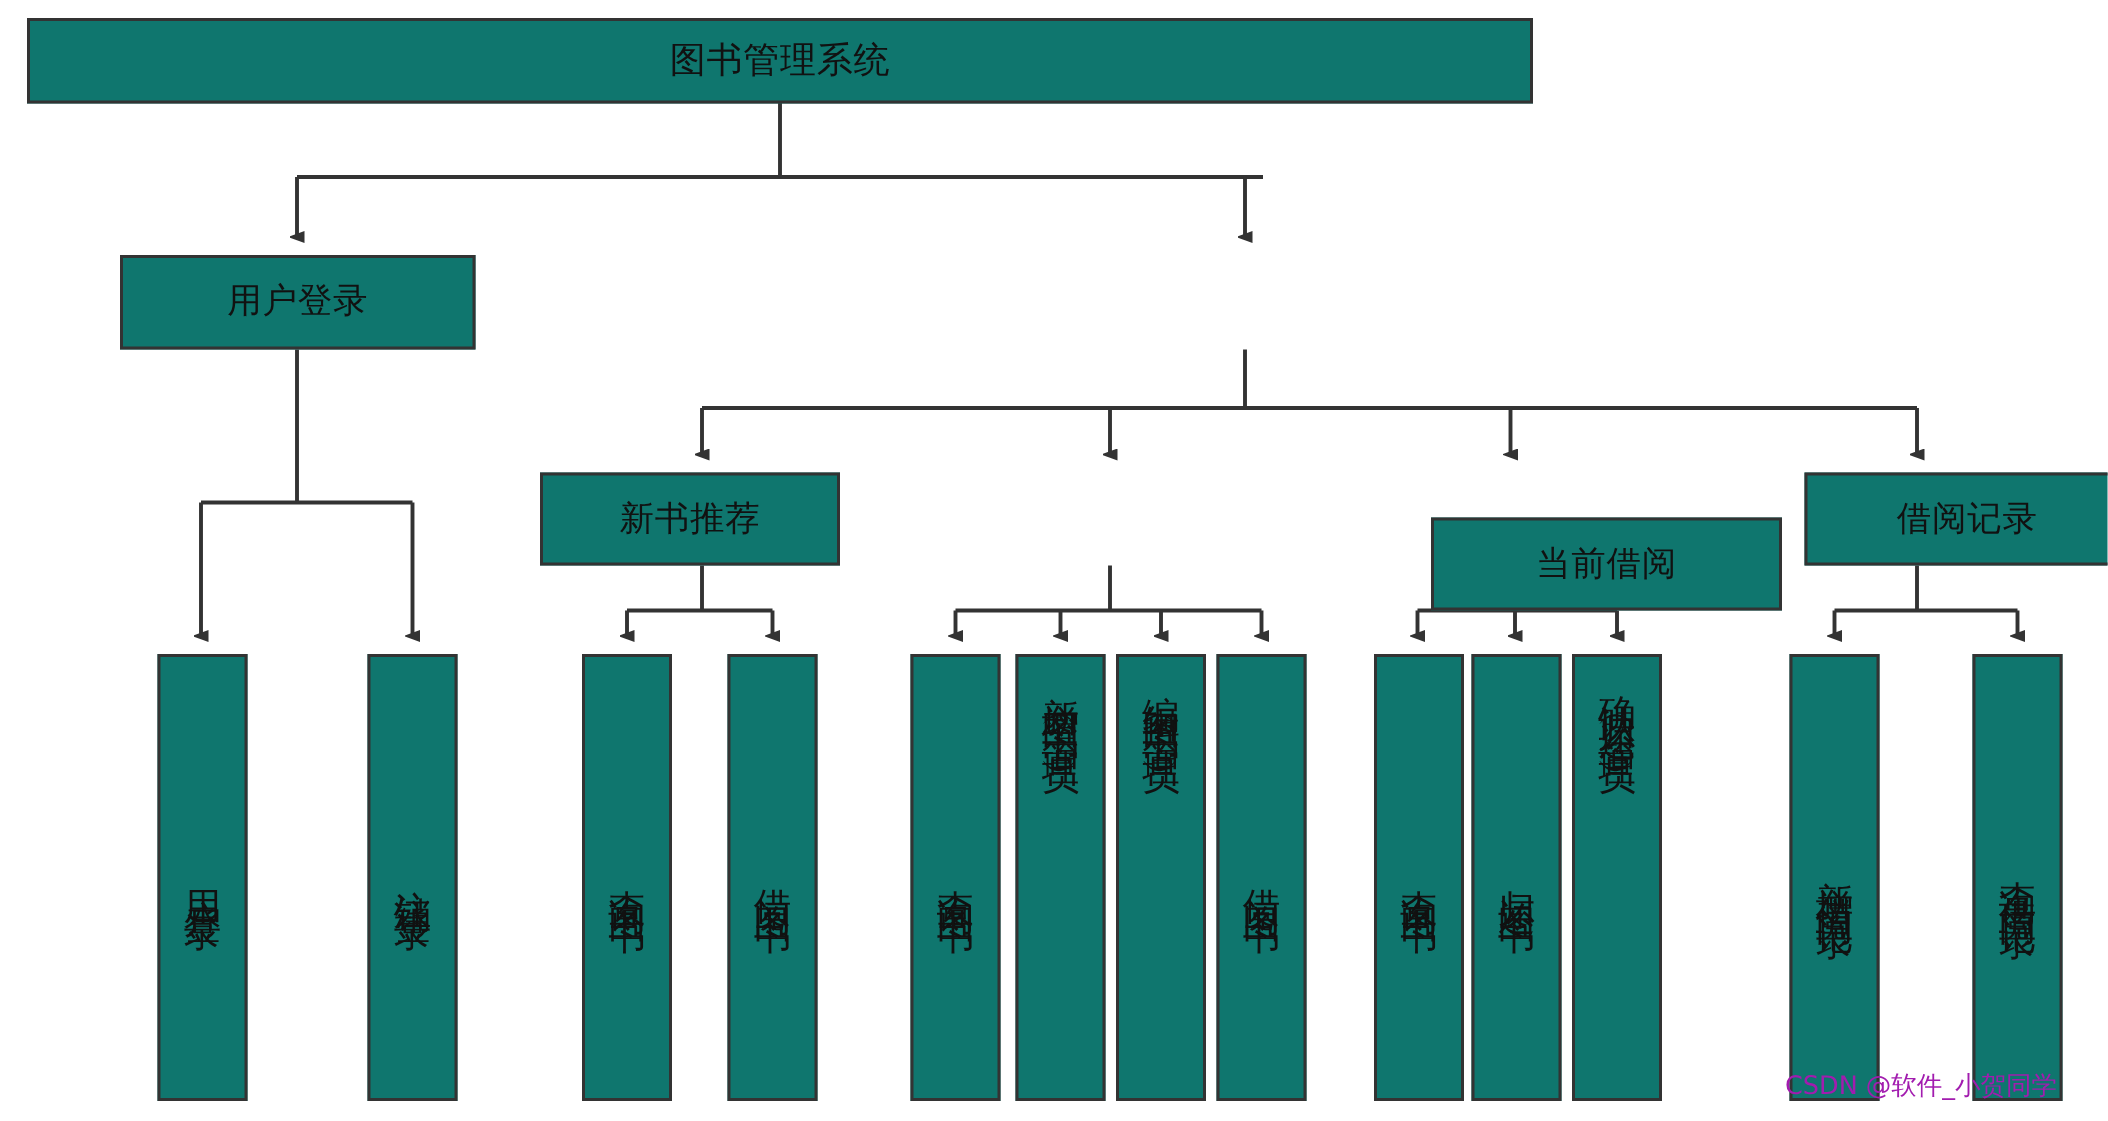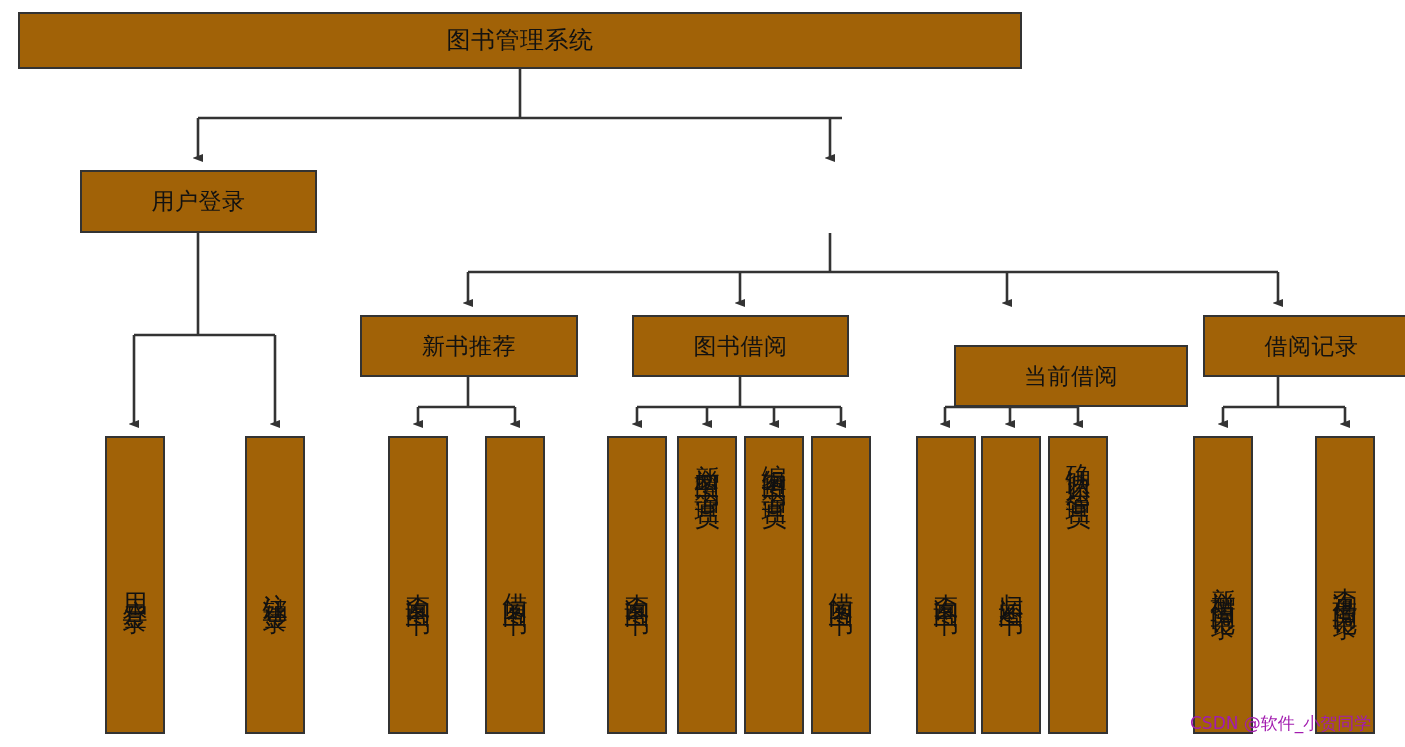--- a/index.html
+++ b/index.html
@@ -11,21 +11,21 @@
     overflow:hidden;
     position:relative;
   }
   #canvas{position:absolute;left:0;top:0;width:1405px;height:747px;}
   svg.edges{position:absolute;left:0;top:0;width:1405px;height:747px;}
 
   .node{
     position:absolute;
     box-sizing:border-box;
     border:2.5px solid #333333;
-    background:#a16207;
+    background:#0f766e;
     display:flex;
     align-items:center;
     justify-content:center;
     color:#111111;
   }
   .node .lbl{
     display:block;
     text-align:center;
     line-height:1.05;
     letter-spacing:0.5px;
@@ -116,25 +116,22 @@
   </svg>
 
   <div class="node h root" style="left:18px;top:12px;width:1004px;height:57px;">
     <span class="lbl">图书管理系统</span>
   </div>
 
   <div class="node h" style="left:80px;top:170px;width:237px;height:63px;">
     <span class="lbl">用户登录</span>
   </div>
 
-  <div class="node h" style="left:360px;top:315px;width:218px;height:62px;">
+  <div class="node h" style="left:360px;top:315px;width:200px;height:62px;">
     <span class="lbl">新书推荐</span>
-  </div>
-  <div class="node h" style="left:632px;top:315px;width:217px;height:62px;">
-    <span class="lbl">图书借阅</span>
   </div>
   <div class="node h" style="left:954px;top:315px;width:234px;height:62px;margin-top:30px;">
     <span class="lbl">当前借阅</span>
   </div>
   <div class="node h" style="left:1203px;top:315px;width:217px;height:62px;">
     <span class="lbl">借阅记录</span>
   </div>
 
   <div class="node v mid" style="left:105px;top:436px;width:60px;height:298px;">
     <span class="lbl">用户登录</span>

